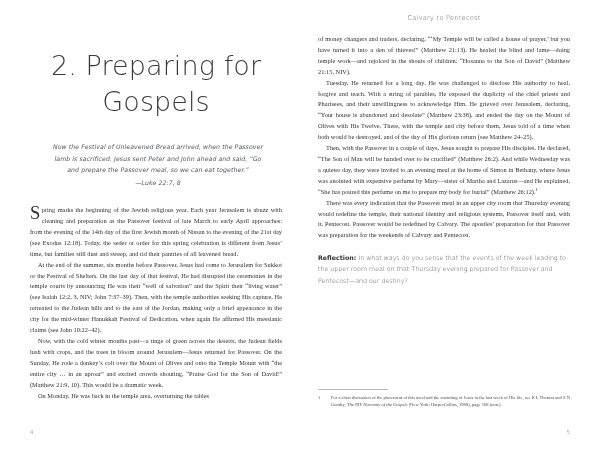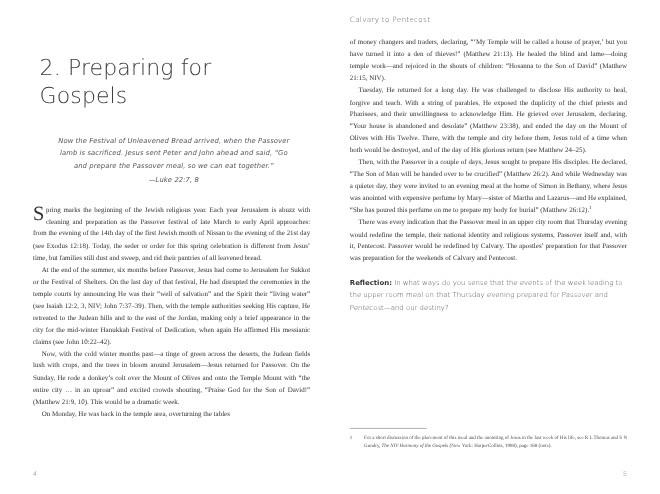--- a/index.html
+++ b/index.html
@@ -33,24 +33,24 @@
   }
   .page-right {
     width: 300px;
     padding: 14px 30px 0 18px;
   }
 
   
   .chapter-title {
     font-family: "DejaVu Sans", sans-serif;
     font-weight: 300;
-    font-size: 20px;
+    font-size: 27px;
     line-height: 1.32;
     color: #3b3b3b;
-    text-align: left;
+    text-align: center;
     letter-spacing: 0.1px;
     margin: 18px 0 0 0;
     padding: 0 6px;
   }
   .chapter-title .line2 {
     display: block;
   }
   .epigraph {
     margin: 22px 14px 0 18px;
     font-family: "DejaVu Sans", sans-serif;
@@ -91,21 +91,21 @@
     padding: 1px 1.5px 0 0;
     color: #30302f;
   }
 
   
   .running-head {
     font-family: "DejaVu Sans", sans-serif;
     font-weight: 300;
     font-size: 6.6px;
     color: #5a5d61;
-    text-align: left;
+    text-align: center;
     letter-spacing: 0.25px;
     margin: 0 0 12px 0;
   }
   .body-col-right {
     font-size: 6.35px;
     line-height: 1.72;
     text-align: justify;
     color: #30302f;
     hyphens: auto;
   }

